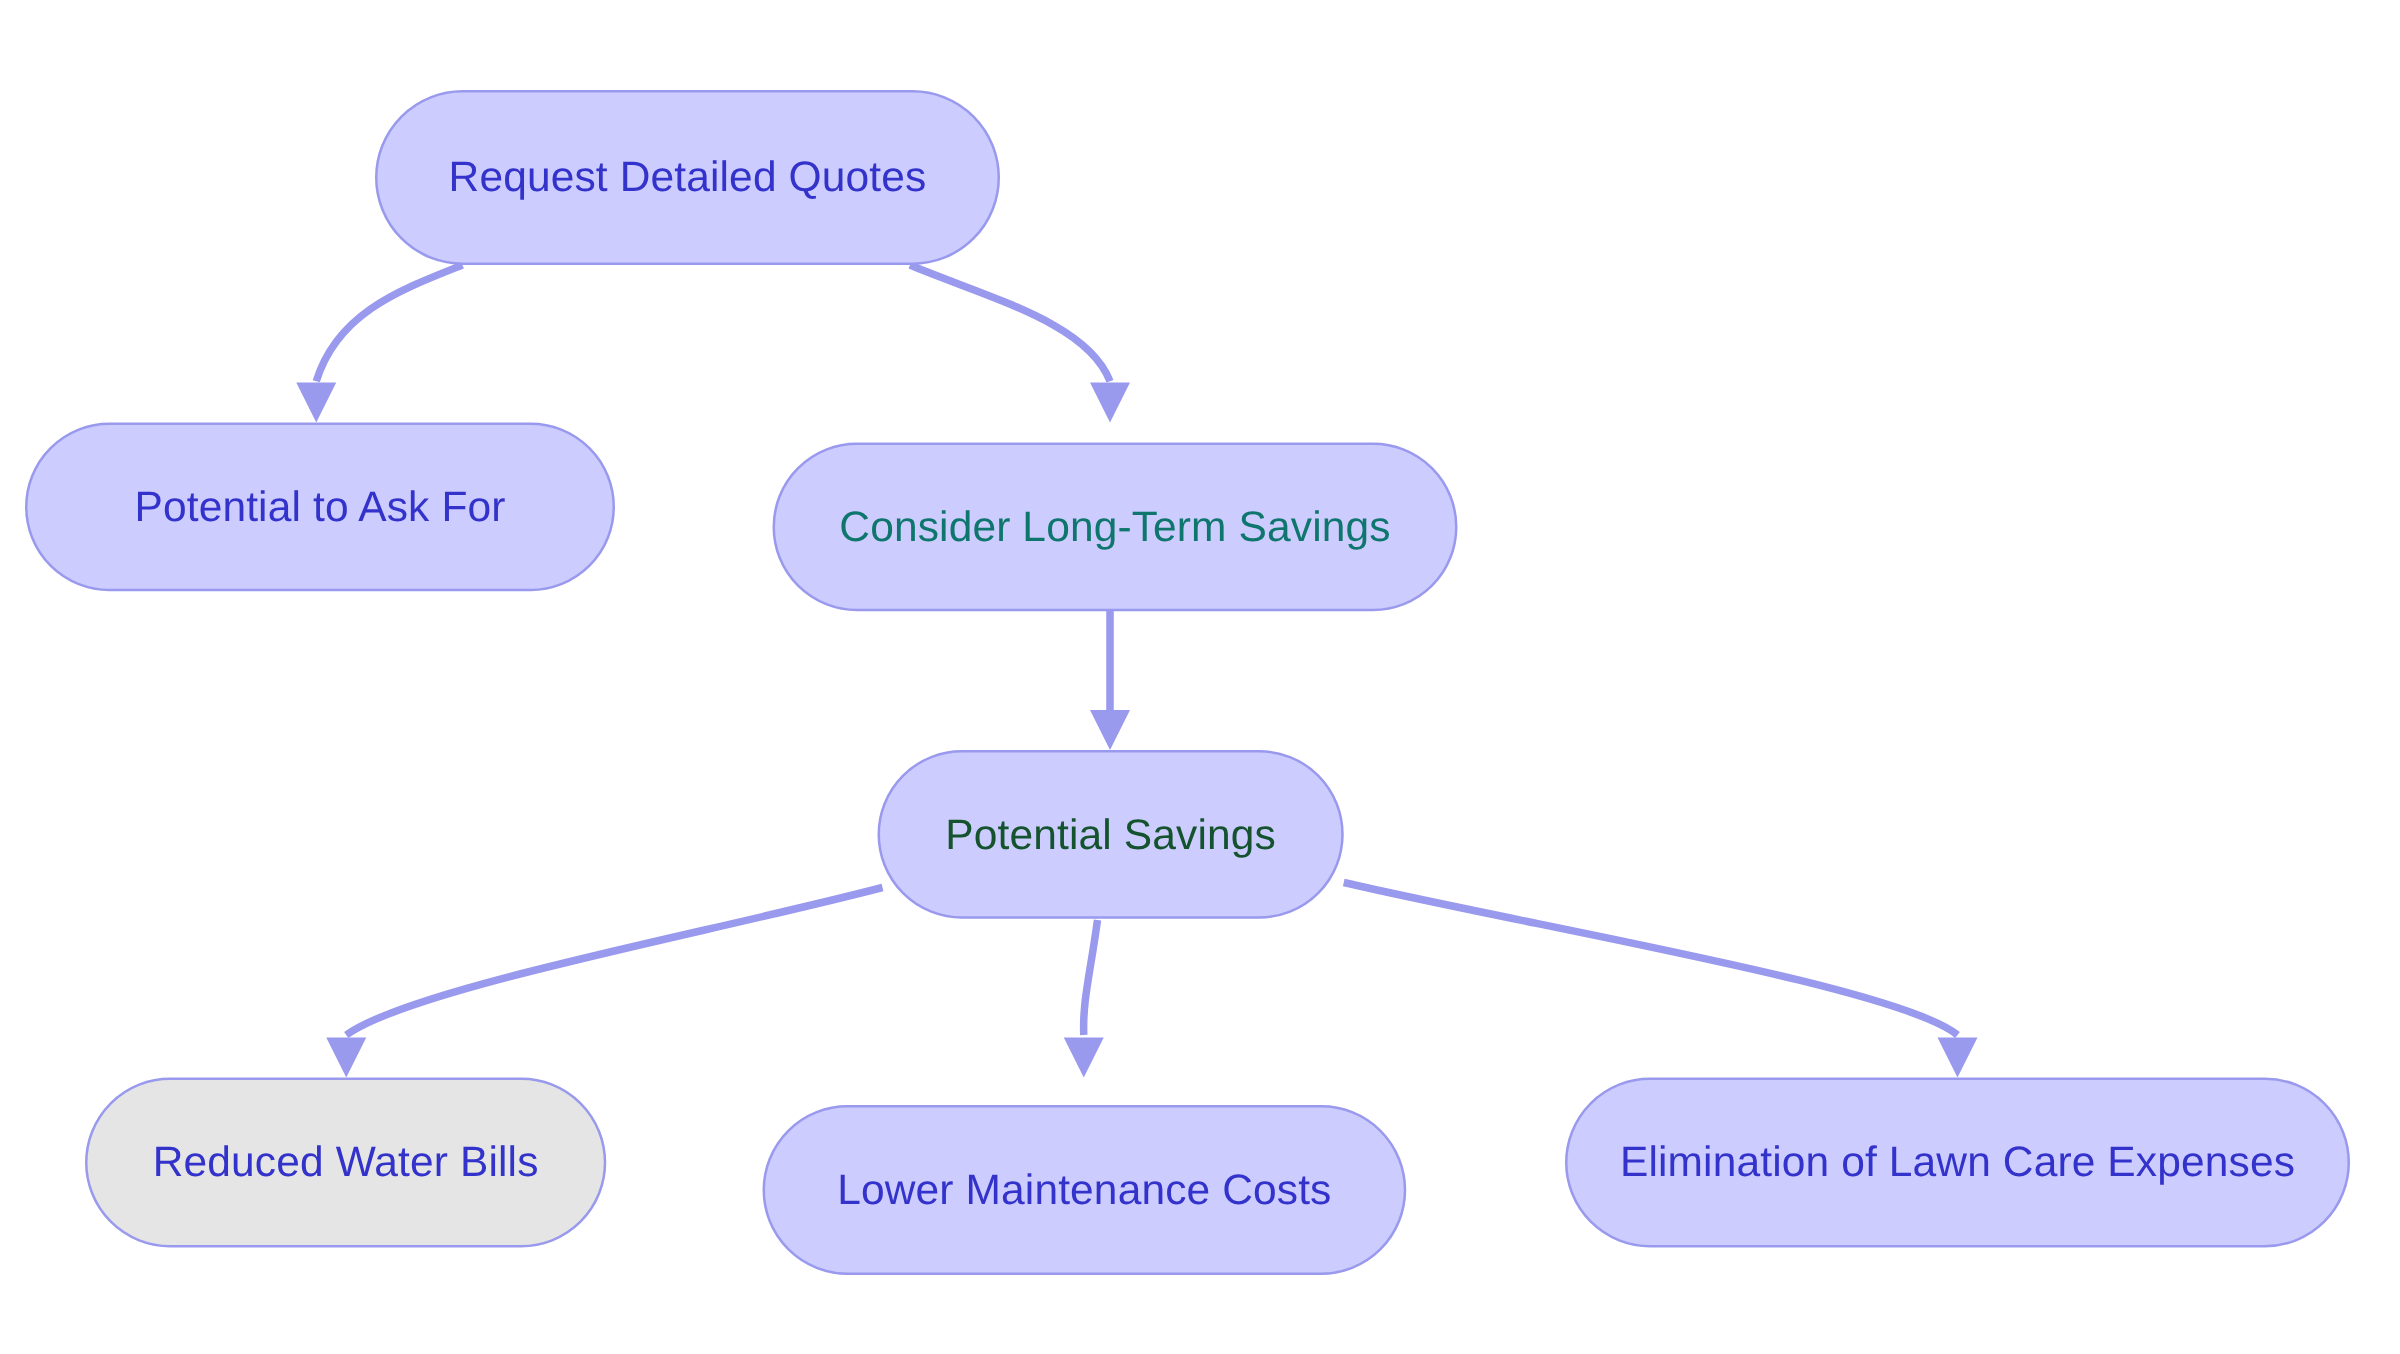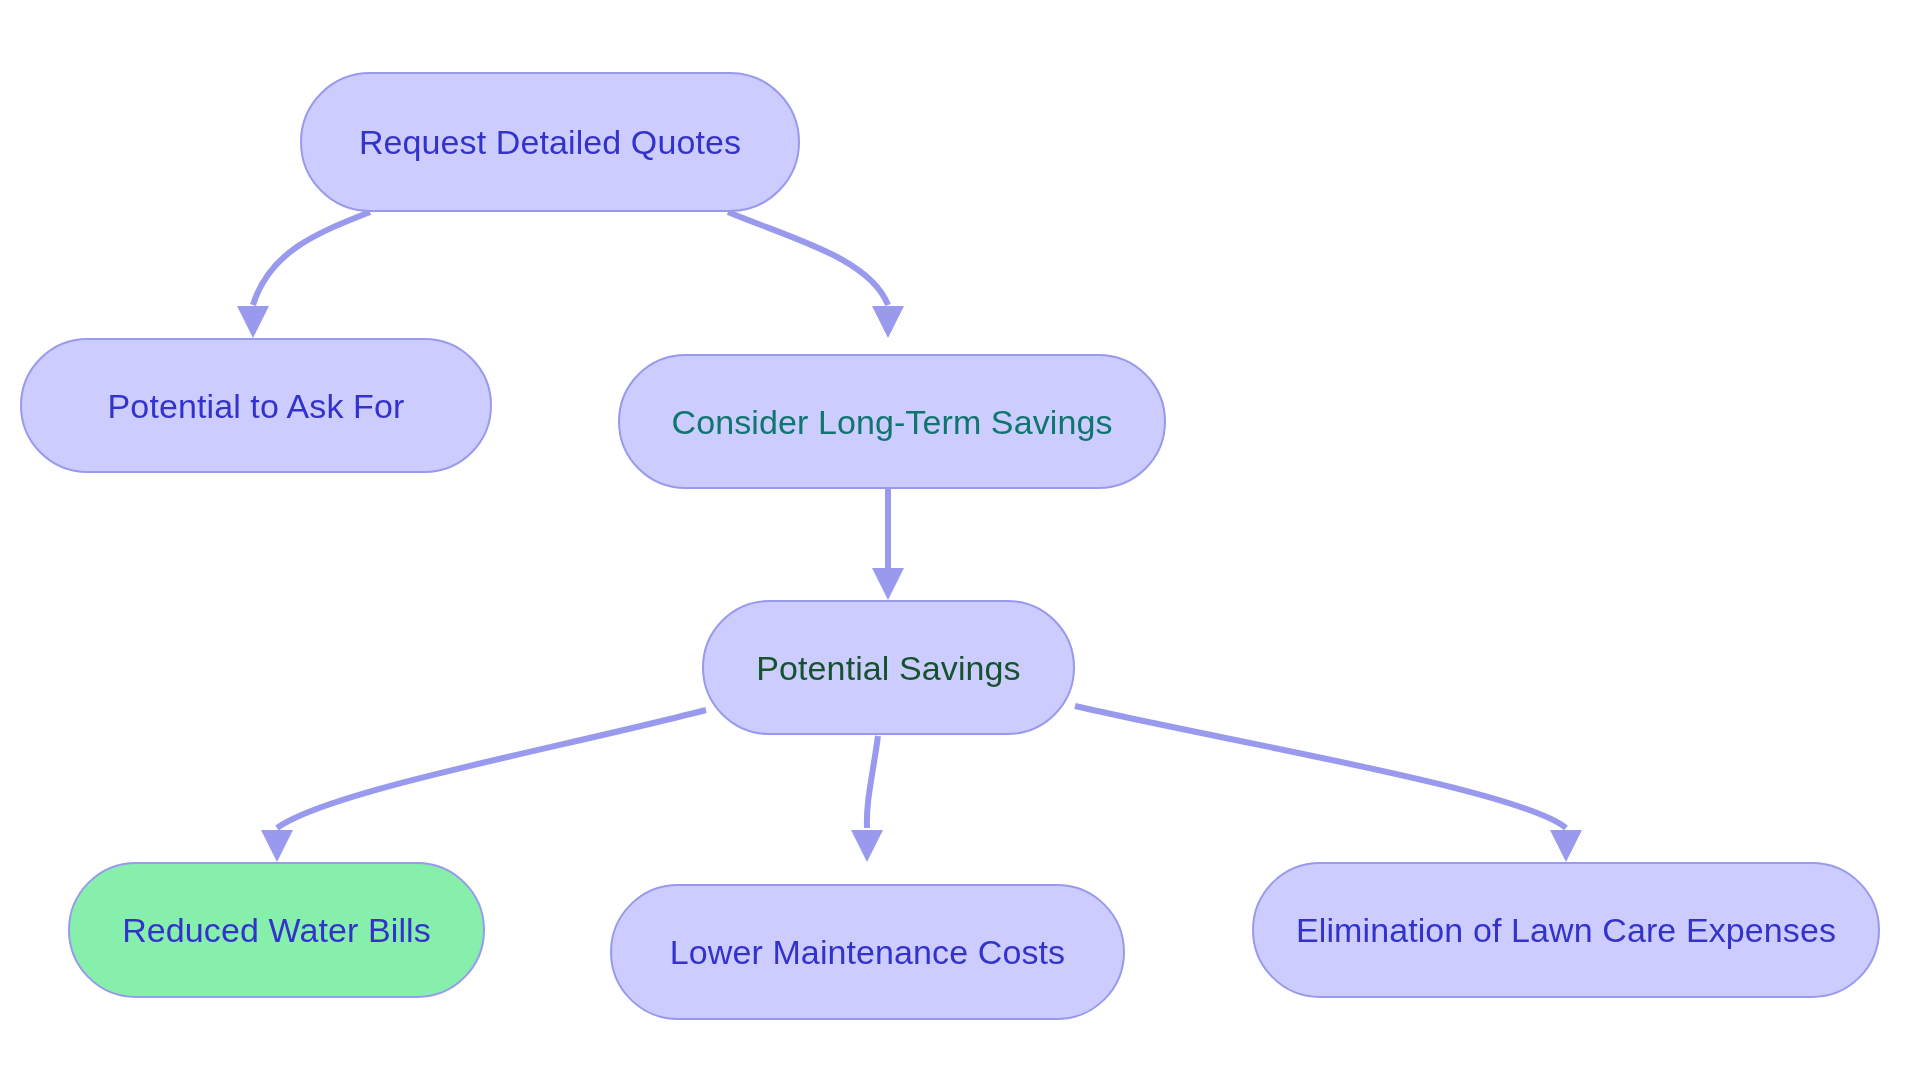--- a/index.html
+++ b/index.html
@@ -99,21 +99,21 @@
       </div>
       <div class="node" style="left: 20px; top: 338px; width: 472px; height: 135px; background: rgb(204, 204, 255); border-color: rgb(153, 153, 238); color: rgb(51, 51, 204);">
         <span class="node-label">Potential to Ask For</span>
       </div>
       <div class="node" style="left: 618px; top: 338px; width: 548px; height: 135px; background: rgb(204, 204, 255); border-color: rgb(153, 153, 238); color: #0f766e; margin-top: 16px;">
         <span class="node-label">Consider Long-Term Savings</span>
       </div>
       <div class="node" style="left: 702px; top: 600px; width: 373px; height: 135px; background: rgb(204, 204, 255); border-color: rgb(153, 153, 238); color: #14532d;">
         <span class="node-label">Potential Savings</span>
       </div>
-      <div class="node" style="left: 68px; top: 862px; width: 417px; height: 136px; background: #86efac; border-color: rgb(153, 153, 238); color: rgb(51, 51, 204);">
+      <div class="node" style="left: 68px; top: 862px; width: 417px; height: 136px; background: #e5e5e5; border-color: rgb(153, 153, 238); color: rgb(51, 51, 204);">
         <span class="node-label">Reduced Water Bills</span>
       </div>
       <div class="node" style="left: 610px; top: 884px; width: 515px; height: 136px; background: rgb(204, 204, 255); border-color: rgb(153, 153, 238); color: rgb(51, 51, 204);">
         <span class="node-label">Lower Maintenance Costs</span>
       </div>
       <div class="node" style="left: 1252px; top: 862px; width: 628px; height: 136px; background: rgb(204, 204, 255); border-color: rgb(153, 153, 238); color: rgb(51, 51, 204);">
         <span class="node-label">Elimination of Lawn Care Expenses</span>
       </div>
     </div>
 

